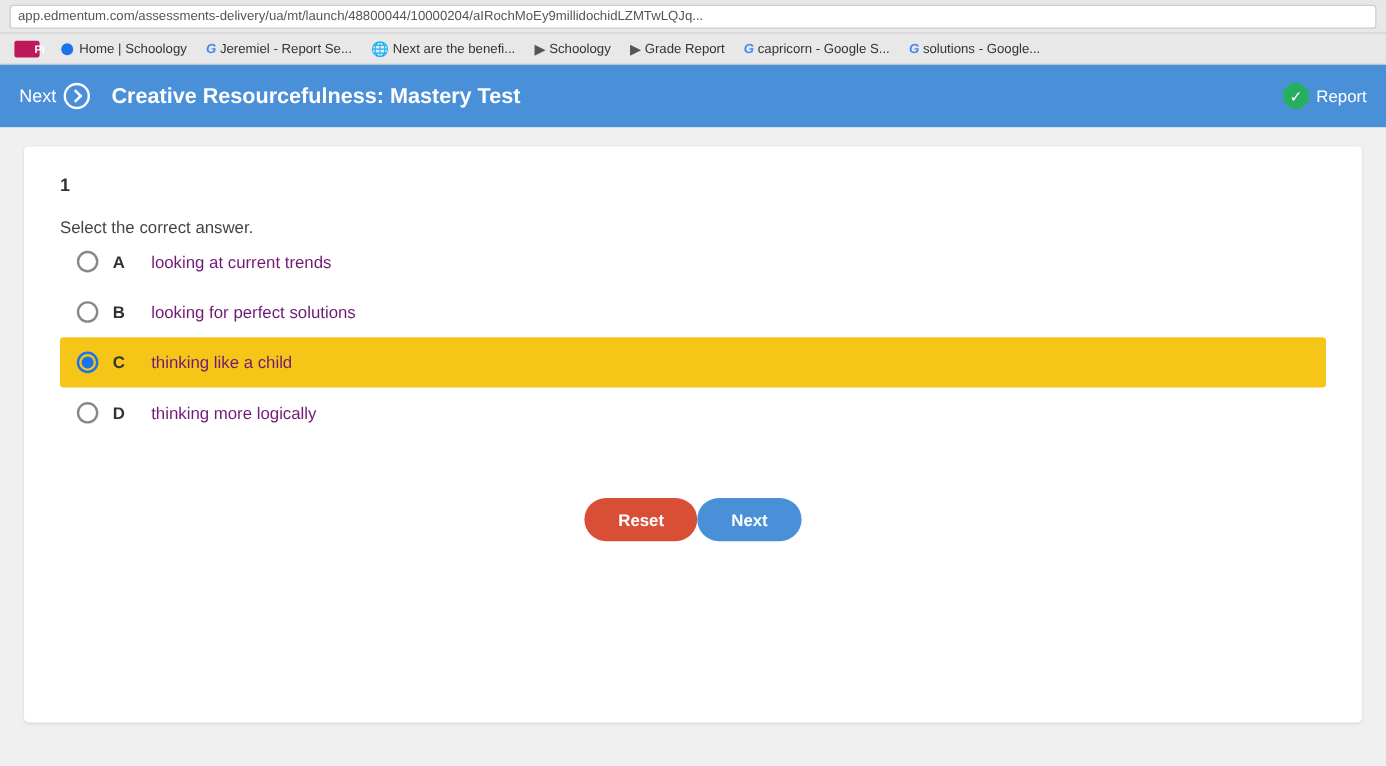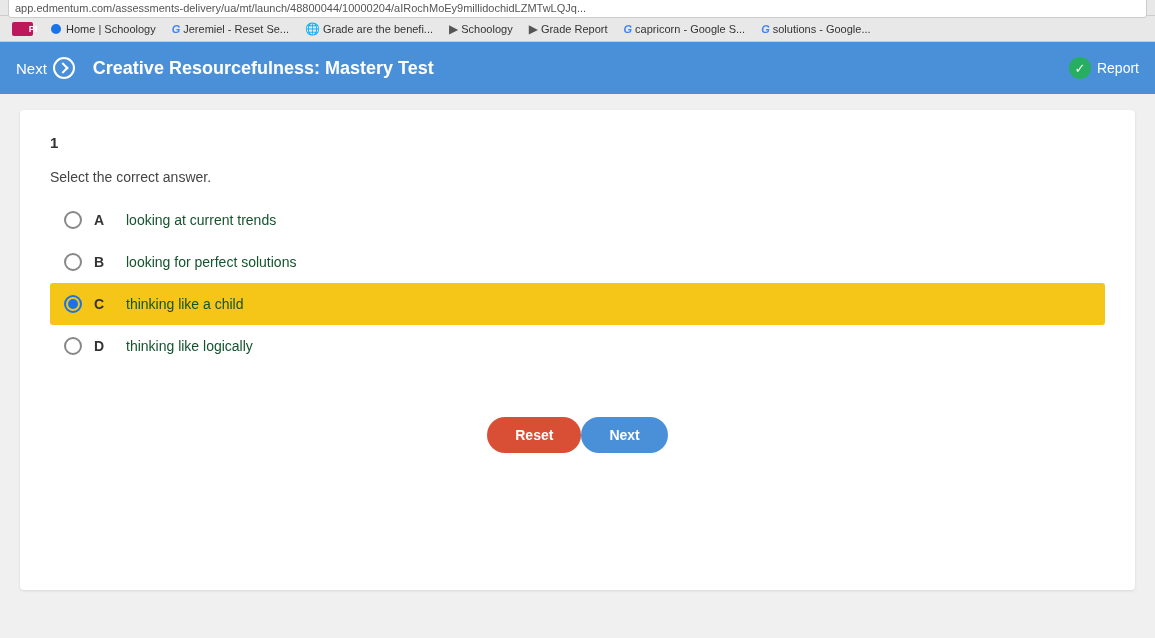--- a/index.html
+++ b/index.html
@@ -7,21 +7,21 @@
       font-family: Arial, sans-serif;
       background: #f0f0f0;
       width: 1155px;
       min-height: 638px;
       overflow-x: hidden;
     }
 
     
     .browser-bar {
       background: #e8e8e8;
-      height: 16px;
+      height: 28px;
       display: flex;
       align-items: center;
       padding: 0 8px;
       gap: 6px;
       border-bottom: 1px solid #ccc;
     }
     .browser-url {
       flex: 1;
       background: white;
       border: 1px solid #ccc;
@@ -151,21 +151,20 @@
     .question-number {
       font-size: 15px;
       color: #333;
       font-weight: 600;
       margin-bottom: 18px;
     }
 
     .instruction-text {
       font-size: 14px;
       color: #444;
-      margin-bottom: 14px;
     }
 
     .question-text {
       font-size: 15px;
       color: #333;
       margin-bottom: 28px;
     }
 
     
     .answer-choices {
@@ -208,21 +207,21 @@
       background: #1a73e8;
     }
 
     .answer-letter {
       font-weight: 600;
       color: #333;
       min-width: 20px;
     }
 
     .answer-text {
-      color: #14532d;
+      color: #701a75;
     }
 
     
     .bottom-buttons {
       display: flex;
       justify-content: center;
       margin-top: 50px;
     }
 
     .reset-btn {
@@ -261,25 +260,25 @@
     <span class="bm-icon bm-pi">PI</span>
   </div>
   <div class="bookmark-item">
     <span class="bm-icon">
       <span class="bm-schoology"></span>
     </span>
     <span>Home | Schoology</span>
   </div>
   <div class="bookmark-item">
     <span class="bm-g">G</span>
-    <span>Jeremiel - Reset Se...</span>
+    <span>Jeremiel - Report Se...</span>
   </div>
   <div class="bookmark-item">
     <span class="bm-edge">🌐</span>
-    <span>Grade are the benefi...</span>
+    <span>Next are the benefi...</span>
   </div>
   <div class="bookmark-item">
     <span style="color:#555;font-size:12px;">▶</span>
     <span>Schoology</span>
   </div>
   <div class="bookmark-item">
     <span style="color:#555;font-size:12px;">▶</span>
     <span>Grade Report</span>
   </div>
   <div class="bookmark-item">
@@ -328,21 +327,21 @@
       <div class="radio-outer checked">
         <div class="radio-inner"></div>
       </div>
       <span class="answer-letter">C</span>
       <span class="answer-text">thinking like a child</span>
     </div>
 
     <div class="answer-row">
       <div class="radio-outer"></div>
       <span class="answer-letter">D</span>
-      <span class="answer-text">thinking like logically</span>
+      <span class="answer-text">thinking more logically</span>
     </div>
 
   </div>
 
   <div class="bottom-buttons">
     <button class="reset-btn">Reset</button>
     <button class="next-btn">Next</button>
   </div>
 </div>
 

